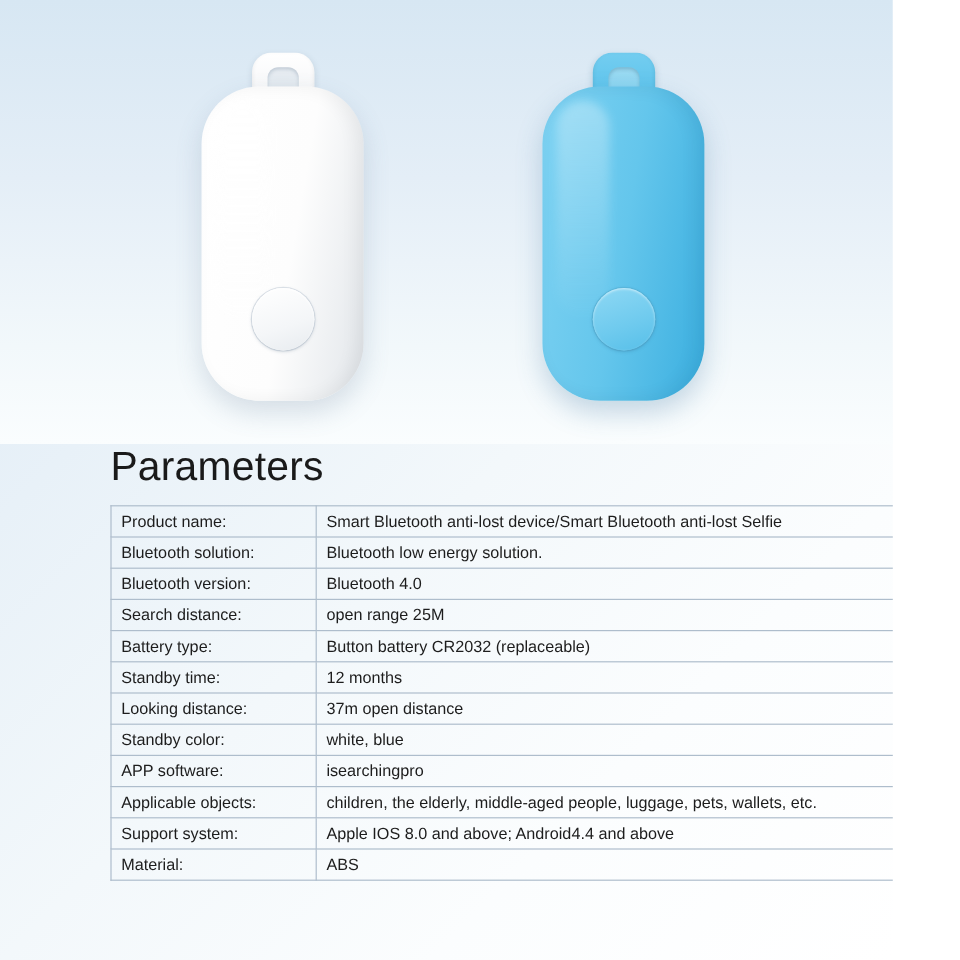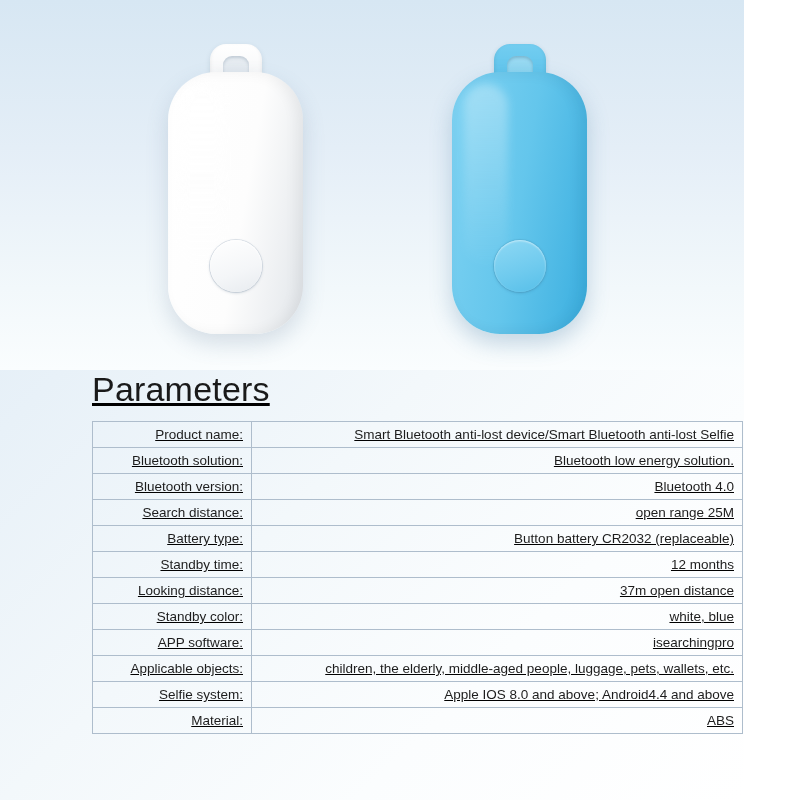--- a/index.html
+++ b/index.html
@@ -12,21 +12,20 @@
     font-family: "Liberation Sans", sans-serif;
     background: #ffffff;
     overflow: hidden;
   }
   .page {
     position: relative;
     width: 744px;
     height: 800px;
     background: linear-gradient(135deg, #dce9f4 0%, #e8f1f8 28%, #f3f8fb 52%, #fbfdfe 75%, #ffffff 100%);
     overflow: hidden;
-    text-decoration: underline;
   }
   .page::before {
     content: "";
     position: absolute;
     left: 0; top: 0;
     width: 100%;
     height: 370px;
     background: linear-gradient(180deg, #d7e7f3 0%, #e4eef7 40%, #f2f8fb 78%, #fafdfe 100%);
   }
   .hero {
@@ -142,26 +141,25 @@
   }
   table.spec {
     border-collapse: collapse;
     width: 616px;
     font-size: 13.5px;
     color: #1d1d1d;
     table-layout: fixed;
   }
   table.spec td {
     border: 1px solid #aebdcc;
-    padding: 5px 8px 5px 8px;
+    padding: 5px 20px 5px 8px;
     height: 15px;
     vertical-align: middle;
     white-space: nowrap;
     overflow: hidden;
-    text-align: right;
   }
   table.spec td.label {
     width: 142px;
   }
   table.spec td.value {
     width: 474px;
   }
 </style>
 </head>
 <body>
@@ -230,21 +228,21 @@
           </tr>
           <tr>
             <td class="label">APP software:</td>
             <td class="value">isearchingpro</td>
           </tr>
           <tr>
             <td class="label">Applicable objects:</td>
             <td class="value">children, the elderly, middle-aged people, luggage, pets, wallets, etc.</td>
           </tr>
           <tr>
-            <td class="label">Selfie system:</td>
+            <td class="label">Support system:</td>
             <td class="value">Apple IOS 8.0 and above; Android4.4 and above</td>
           </tr>
           <tr>
             <td class="label">Material:</td>
             <td class="value">ABS</td>
           </tr>
         </tbody>
     </table>
   </div>
 

